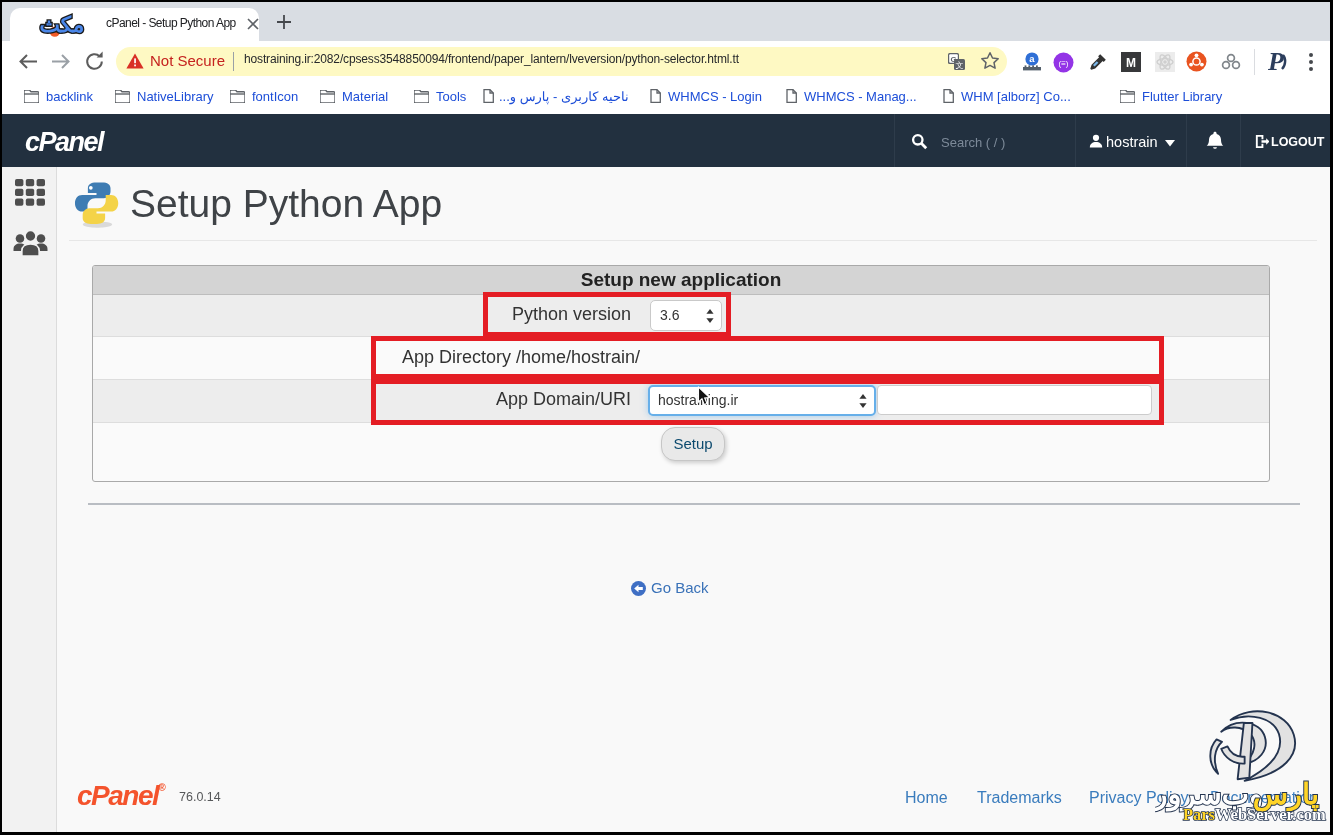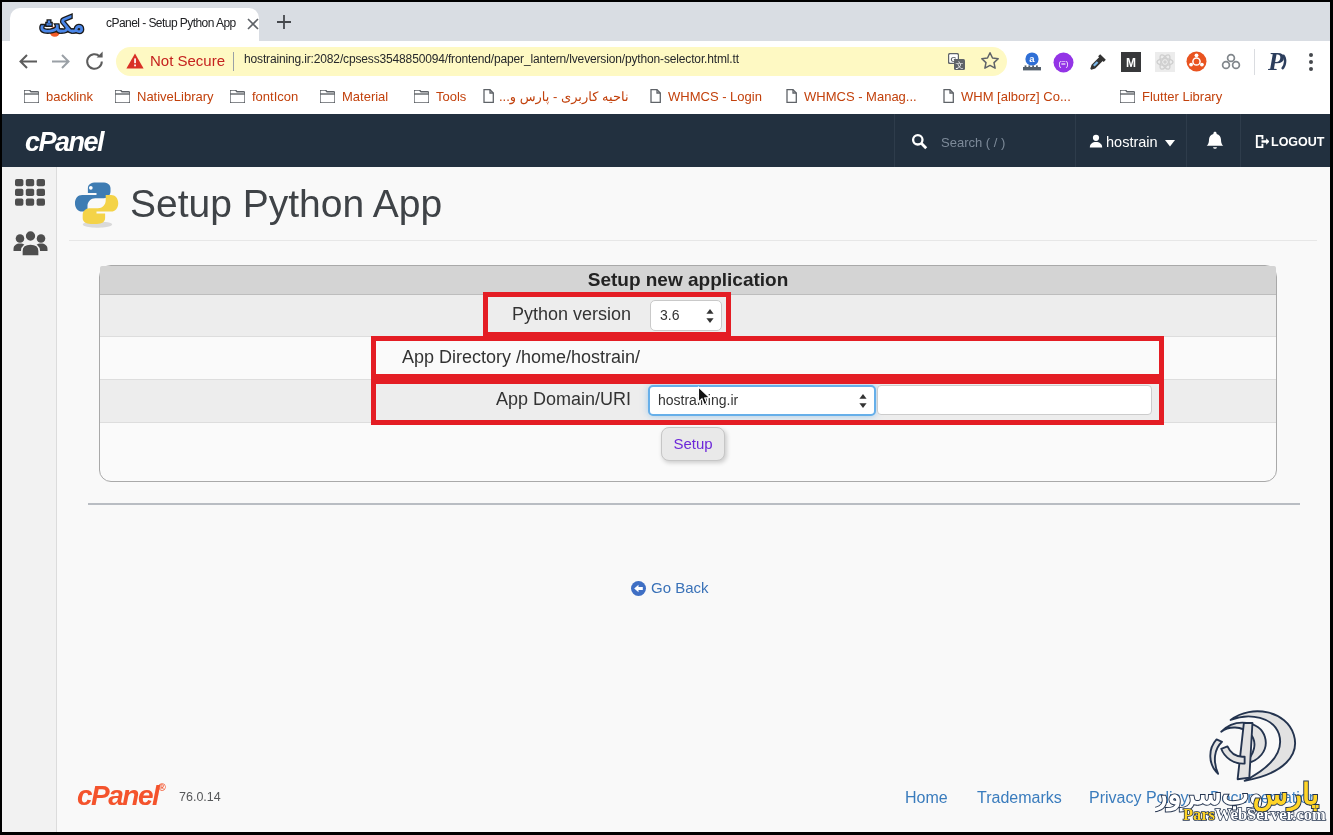--- a/index.html
+++ b/index.html
@@ -5,21 +5,21 @@
   * { margin:0; padding:0; box-sizing:border-box; }
   html,body { width:1333px; height:835px; overflow:hidden; }
   body { font-family:"Liberation Sans", sans-serif; background:#000; position:relative; }
   #tabbar { position:absolute; left:2px; top:2px; width:1328px; height:39px; background:#d9dde3; }
   #toolzone { position:absolute; left:2px; top:41px; width:1328px; height:73px; background:#fff; }
   #tab { position:absolute; left:8px; top:6px; width:249px; height:33px; background:#fff; border-radius:10px 10px 0 0; }
   #navy { position:absolute; left:2px; top:114px; width:1328px; height:53px; background:#22303f; color:#fff; }
   #sidebar { position:absolute; left:2px; top:167px; width:55px; height:665px; background:#f2f2f2; border-right:1px solid #dcdcdc; }
   #main { position:absolute; left:57px; top:167px; width:1273px; height:665px; background:#f9f9f9; }
   .vsep { position:absolute; top:0; width:1px; height:53px; background:#2e3c4b; }
-  .bm { position:absolute; top:0; font-size:13px; color:#c2410c; white-space:nowrap; }
+  .bm { position:absolute; top:0; font-size:13px; color:#1d4ed8; white-space:nowrap; }
   .bm svg { vertical-align:-2px; margin-right:7px; }
   .redbox { position:absolute; border:5px solid #e41d24; z-index:5; }
   .lbl { position:absolute; font-size:18px; color:#333; white-space:nowrap; }
   .sel { position:absolute; background:#fff; border:1px solid #c9c9c9; border-radius:5px; font-size:14px; color:#333; }
   .inp { position:absolute; background:#fff; border:1px solid #ccc; border-radius:4px; font-size:14px; color:#555; }
   .flink { position:absolute; font-size:16px; color:#3a7cbd; white-space:nowrap; }
 </style>
 </head>
 <body>
 
@@ -234,21 +234,21 @@
 
   <svg style="position:absolute;left:16px;top:13px" width="47" height="49" viewBox="0 0 48 48">
     <ellipse cx="25" cy="44.5" rx="15" ry="3.2" fill="#dadada"></ellipse>
     <path d="M23.5 1.5c-5 0-8.3 1.9-8.3 6v4.8h8.8v1.9H9.3C5 14.2 2 17.7 2 22.7s3 8.5 7.3 8.5h5.5v-5.7c0-4.4 3.5-7.9 7.9-7.9h8.8c3.8 0 6.8-3 6.8-6.8V7.5c0-4.1-3.3-6-8.3-6z" fill="#3e7cb3"></path>
     <path d="M24.5 43.9c5 0 8.3-1.9 8.3-6v-4.8H24v-1.9h14.9c4.3 0 7.3-3.5 7.3-8.5s-3-8.5-7.3-8.5h-5.5v5.7c0 4.4-3.5 7.9-7.9 7.9h-8.8c-3.8 0-6.8 3-6.8 6.8v3.3c0 4.1 3.3 6 8.3 6z" fill="#f4d348"></path>
     <circle cx="18.2" cy="7" r="1.9" fill="#fff"></circle>
   </svg>
   <span style="position:absolute;left:73px;top:15px;font-size:39px;color:#3f4347;white-space:nowrap;">Setup Python App</span>
   <div style="position:absolute;left:12px;top:73px;width:1248px;height:1px;background:#e7e7e7;"></div>
 
-  <div style="position:absolute;left:42px;top:98px;width:1178px;height:217px;background:#fafafa;border:1px solid #a9a9a9;border-radius:12px;">
+  <div style="position:absolute;left:35px;top:98px;width:1178px;height:217px;background:#fafafa;border:1px solid #a9a9a9;border-radius:3px;">
     <div style="position:absolute;left:0;top:0;width:100%;height:29px;background:#d4d4d4;border-bottom:1px solid #bdbdbd;text-align:center;font-weight:bold;font-size:19px;color:#222;line-height:28px;border-radius:2px 2px 0 0;">Setup new application</div>
     <div style="position:absolute;left:0;top:29px;width:100%;height:42px;background:#ededed;border-bottom:1px solid #ddd;"></div>
     <div style="position:absolute;left:0;top:71px;width:100%;height:43px;background:#fafafa;border-bottom:1px solid #ddd;"></div>
     <div style="position:absolute;left:0;top:114px;width:100%;height:43px;background:#ededed;border-bottom:1px solid #ddd;"></div>
   </div>
   <span class="lbl" style="right:699px;top:137px;">Python version</span>
   <span class="lbl" style="right:690px;top:180px;">App Directory /home/hostrain/</span>
   <span class="lbl" style="right:699px;top:222px;">App Domain/URI</span>
   <div class="sel" style="left:593px;top:133px;width:72px;height:31px;line-height:29px;padding-left:9px;">3.6
     <svg style="position:absolute;right:7px;top:8px" width="8" height="14" viewBox="0 0 8 14">
@@ -256,21 +256,21 @@
         <path d="M4 14L7.6 9.2H.4z" fill="#333"></path>
       </svg>
   </div>
   <div class="sel" style="left:591px;top:218px;width:228px;height:31px;line-height:27px;padding-left:8px;border:2px solid #66afe9;box-shadow:0 0 7px rgba(102,175,233,.55);">hostraining.ir
     <svg style="position:absolute;right:7px;top:7px" width="8" height="14" viewBox="0 0 8 14">
         <path d="M4 0L7.6 4.8H.4z" fill="#333"></path>
         <path d="M4 14L7.6 9.2H.4z" fill="#333"></path>
       </svg>
   </div>
   <div class="inp" style="left:820px;top:218px;width:275px;height:30px;"></div>
-  <div style="position:absolute;left:604px;top:260px;width:64px;height:34px;background:#e9e9e9;border:1px solid #c6c6c6;border-radius:8px;font-size:15px;color:#6d28d9;text-align:center;line-height:32px;box-shadow:1.5px 2px 4px rgba(0,0,0,.18);">Setup</div>
+  <div style="position:absolute;left:604px;top:260px;width:64px;height:34px;background:#e9e9e9;border:1px solid #c6c6c6;border-radius:14px;font-size:15px;color:#0c4a6e;text-align:center;line-height:32px;box-shadow:1.5px 2px 4px rgba(0,0,0,.18);">Setup</div>
   <div class="redbox" style="left:426px;top:125px;width:248px;height:45px;"></div>
   <div class="redbox" style="left:314px;top:169px;width:793px;height:43px;"></div>
   <div class="redbox" style="left:314px;top:212px;width:793px;height:46px;"></div>
   <svg style="position:absolute;left:640px;top:219px;z-index:9" width="15" height="21" viewBox="0 0 15 21">
       <path d="M1.5 1.2v14.8l3.5-3.2 2.2 5.8 2.8-1.1-2.3-5.6 4.8-.3z" fill="#111" stroke="#fff" stroke-width="1.1"></path>
     </svg>
   <div style="position:absolute;left:31px;top:336px;width:1212px;height:2px;background:#b9bdc3;"></div>
   <span style="position:absolute;left:574px;top:412px;font-size:15px;color:#3a72b8;">
     <svg style="vertical-align:-3px;margin-right:5px" width="15" height="15" viewBox="0 0 15 15">
         <circle cx="7.5" cy="7.5" r="7.5" fill="#3f6fc4"></circle>

